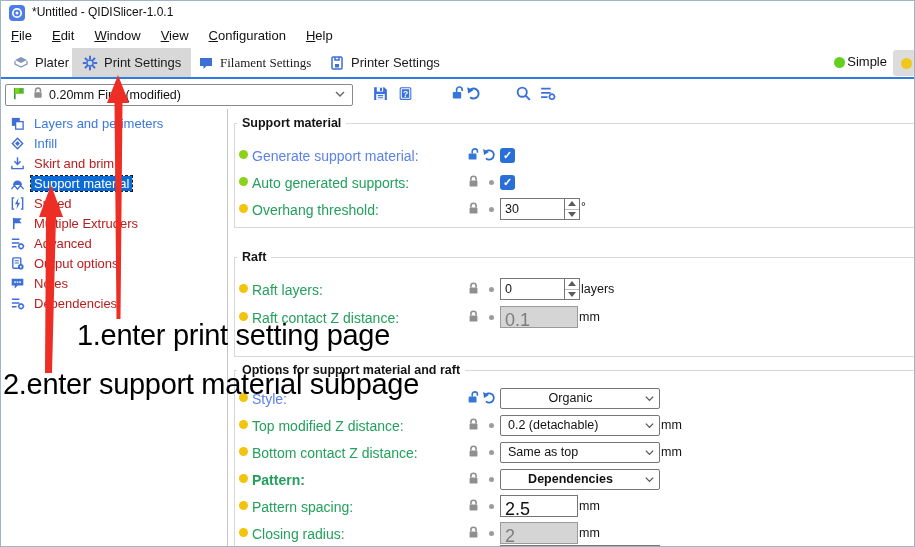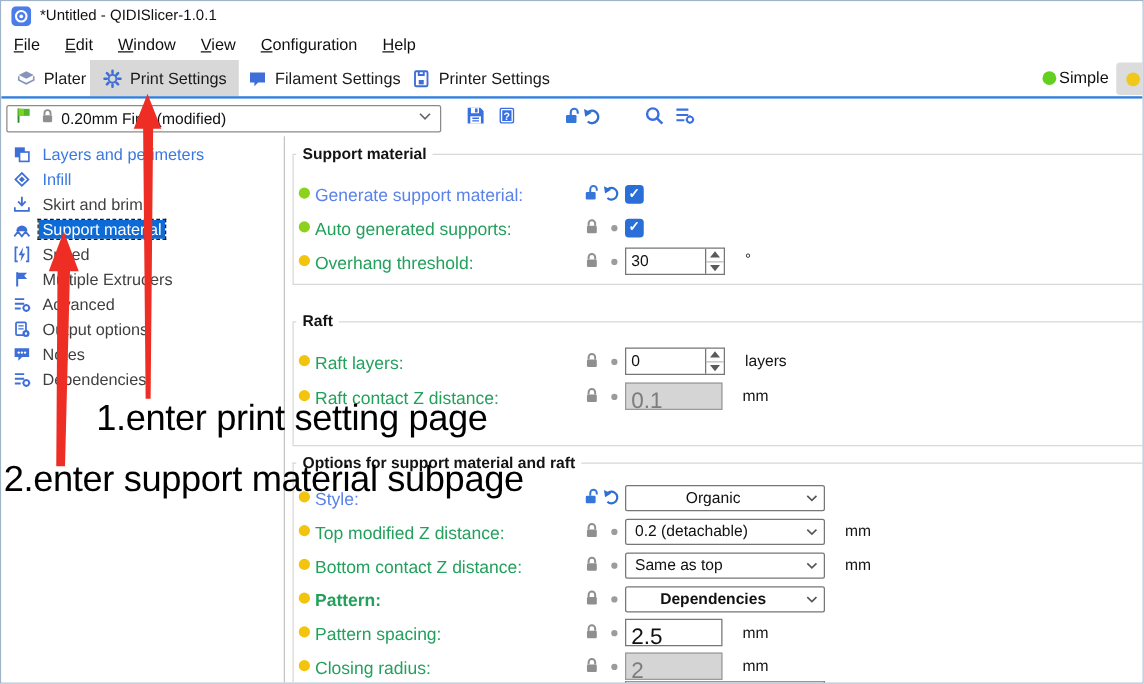--- a/index.html
+++ b/index.html
@@ -30,36 +30,36 @@
   #preset-combo{position:absolute;left:4px;top:5px;width:348px;height:22px;border:1px solid #8a8a8a;border-radius:2px;
     background:#fff;display:flex;align-items:center;gap:4px;padding:0 6px;box-sizing:border-box;}
   #preset-combo .pc-text{font-size:12.5px;color:#101010;flex:1;white-space:nowrap;overflow:hidden;}
   .toolbtn{position:absolute;top:5px;width:22px;height:22px;display:flex;align-items:center;justify-content:center;}
   
   #sidebar{position:absolute;left:0;top:108px;width:226px;bottom:0;background:#fff;border-right:1px solid #c4c4c4;}
   .side-item{position:absolute;left:0;height:20px;width:100%;display:flex;align-items:center;font-size:13px;}
   .side-item .sicon{width:16px;margin-left:8px;display:flex;align-items:center;justify-content:center;}
   .side-item .slabel{margin-left:6px;padding:0 3px;white-space:nowrap;}
   .side-item.c-blue .slabel{color:#3a78e0;}
-  .side-item.c-green .slabel{color:#404040;}
+  .side-item.c-green .slabel{color:#b91c1c;}
   .side-item.selected .slabel{background:#0d6bd8;color:#fff;outline:1px dashed #1b1b1b;}
   #panel{position:absolute;left:227px;top:108px;right:0;bottom:0;background:#fff;}
   .section{position:absolute;left:6px;width:682px;border:1px solid #d8d8d8;box-sizing:border-box;background:transparent;}
   .section-title{position:absolute;top:-8px;left:2px;background:#fff;padding:0 5px;font-size:12.5px;font-weight:bold;color:#141414;white-space:nowrap;}
   .row{position:absolute;left:0;right:0;height:22px;}
   .row .ldot{position:absolute;left:4px;top:6px;width:9px;height:9px;border-radius:50%;}
   .ldot.green{background:#8cd21c;}
   .ldot.yellow{background:#f2c40e;}
   .row .rowlabel{position:absolute;left:17px;top:4px;font-size:14px;white-space:nowrap;}
   .rowlabel.c-blue{color:#5b82e8;}
   .rowlabel.c-green{color:#23a05c;}
   .row .lock{position:absolute;left:231px;top:3px;}
   .row .undo{position:absolute;left:247px;top:3px;}
   .row .gdot{position:absolute;left:254px;top:9px;width:5px;height:5px;border-radius:50%;background:#9c9c9c;}
-  .row .ctrlwrap{position:absolute;left:265px;top:0;height:22px;display:flex;align-items:center;gap:16px;}
+  .row .ctrlwrap{position:absolute;left:265px;top:0;height:22px;display:flex;align-items:center;gap:1px;}
   .checkbox{width:15px;height:15px;background:#2a6fd8;border-radius:3px;position:relative;}
   .checkbox::after{content:"✓";position:absolute;left:0;top:0;width:15px;height:15px;color:#fff;font-size:11px;line-height:15px;text-align:center;font-weight:bold;}
   .spinbox{width:80px;height:22px;border:1px solid #767676;background:#fff;box-sizing:border-box;display:flex;}
   .spinbox .value{flex:1;font-size:12.5px;padding:3px 0 0 4px;}
   .spinbtns{width:14px;border-left:1px solid #767676;display:flex;flex-direction:column;}
   .spinbtns div{flex:1;display:flex;align-items:center;justify-content:center;}
   .spinbtns .up::after{content:"";border-left:4px solid transparent;border-right:4px solid transparent;border-bottom:5px solid #5a5a5a;}
   .spinbtns .dn{border-top:1px solid #bbb;}
   .spinbtns .dn::after{content:"";border-left:4px solid transparent;border-right:4px solid transparent;border-top:5px solid #5a5a5a;}
   .selectbox{width:160px;height:21px;border:1px solid #767676;border-radius:2px;background:#fff;box-sizing:border-box;display:flex;align-items:center;}
@@ -107,21 +107,21 @@
           <span class="ticon">
             <svg width="16" height="16" viewBox="0 0 16 16">
               <circle cx="8" cy="8" r="3.1" fill="none" stroke="#3e6ed8" stroke-width="1.5"></circle>
               <g stroke="#3e6ed8" stroke-width="2" stroke-linecap="round">
                 <path d="M8 1.6 V3.4 M8 12.6 V14.4 M1.6 8 H3.4 M12.6 8 H14.4 M3.5 3.5 L4.8 4.8 M11.2 11.2 L12.5 12.5 M12.5 3.5 L11.2 4.8 M4.8 11.2 L3.5 12.5"></path>
               </g>
             </svg>
           </span>
           <span>Print Settings</span>
         </div>
-        <div class="tab" style="left: 187px;">
+        <div class="tab" style="left: 187px; font-family: Liberation Serif, serif;">
           <span class="ticon">
             <svg width="16" height="16" viewBox="0 0 16 16">
               <path d="M2 3 h12 v8 h-5.5 l-3 3 v-3 H2 z" fill="#3e6ed8"></path>
             </svg>
           </span>
           <span>Filament Settings</span>
         </div>
         <div class="tab" style="left: 318px;">
           <span class="ticon">
             <svg width="16" height="16" viewBox="0 0 16 16">

